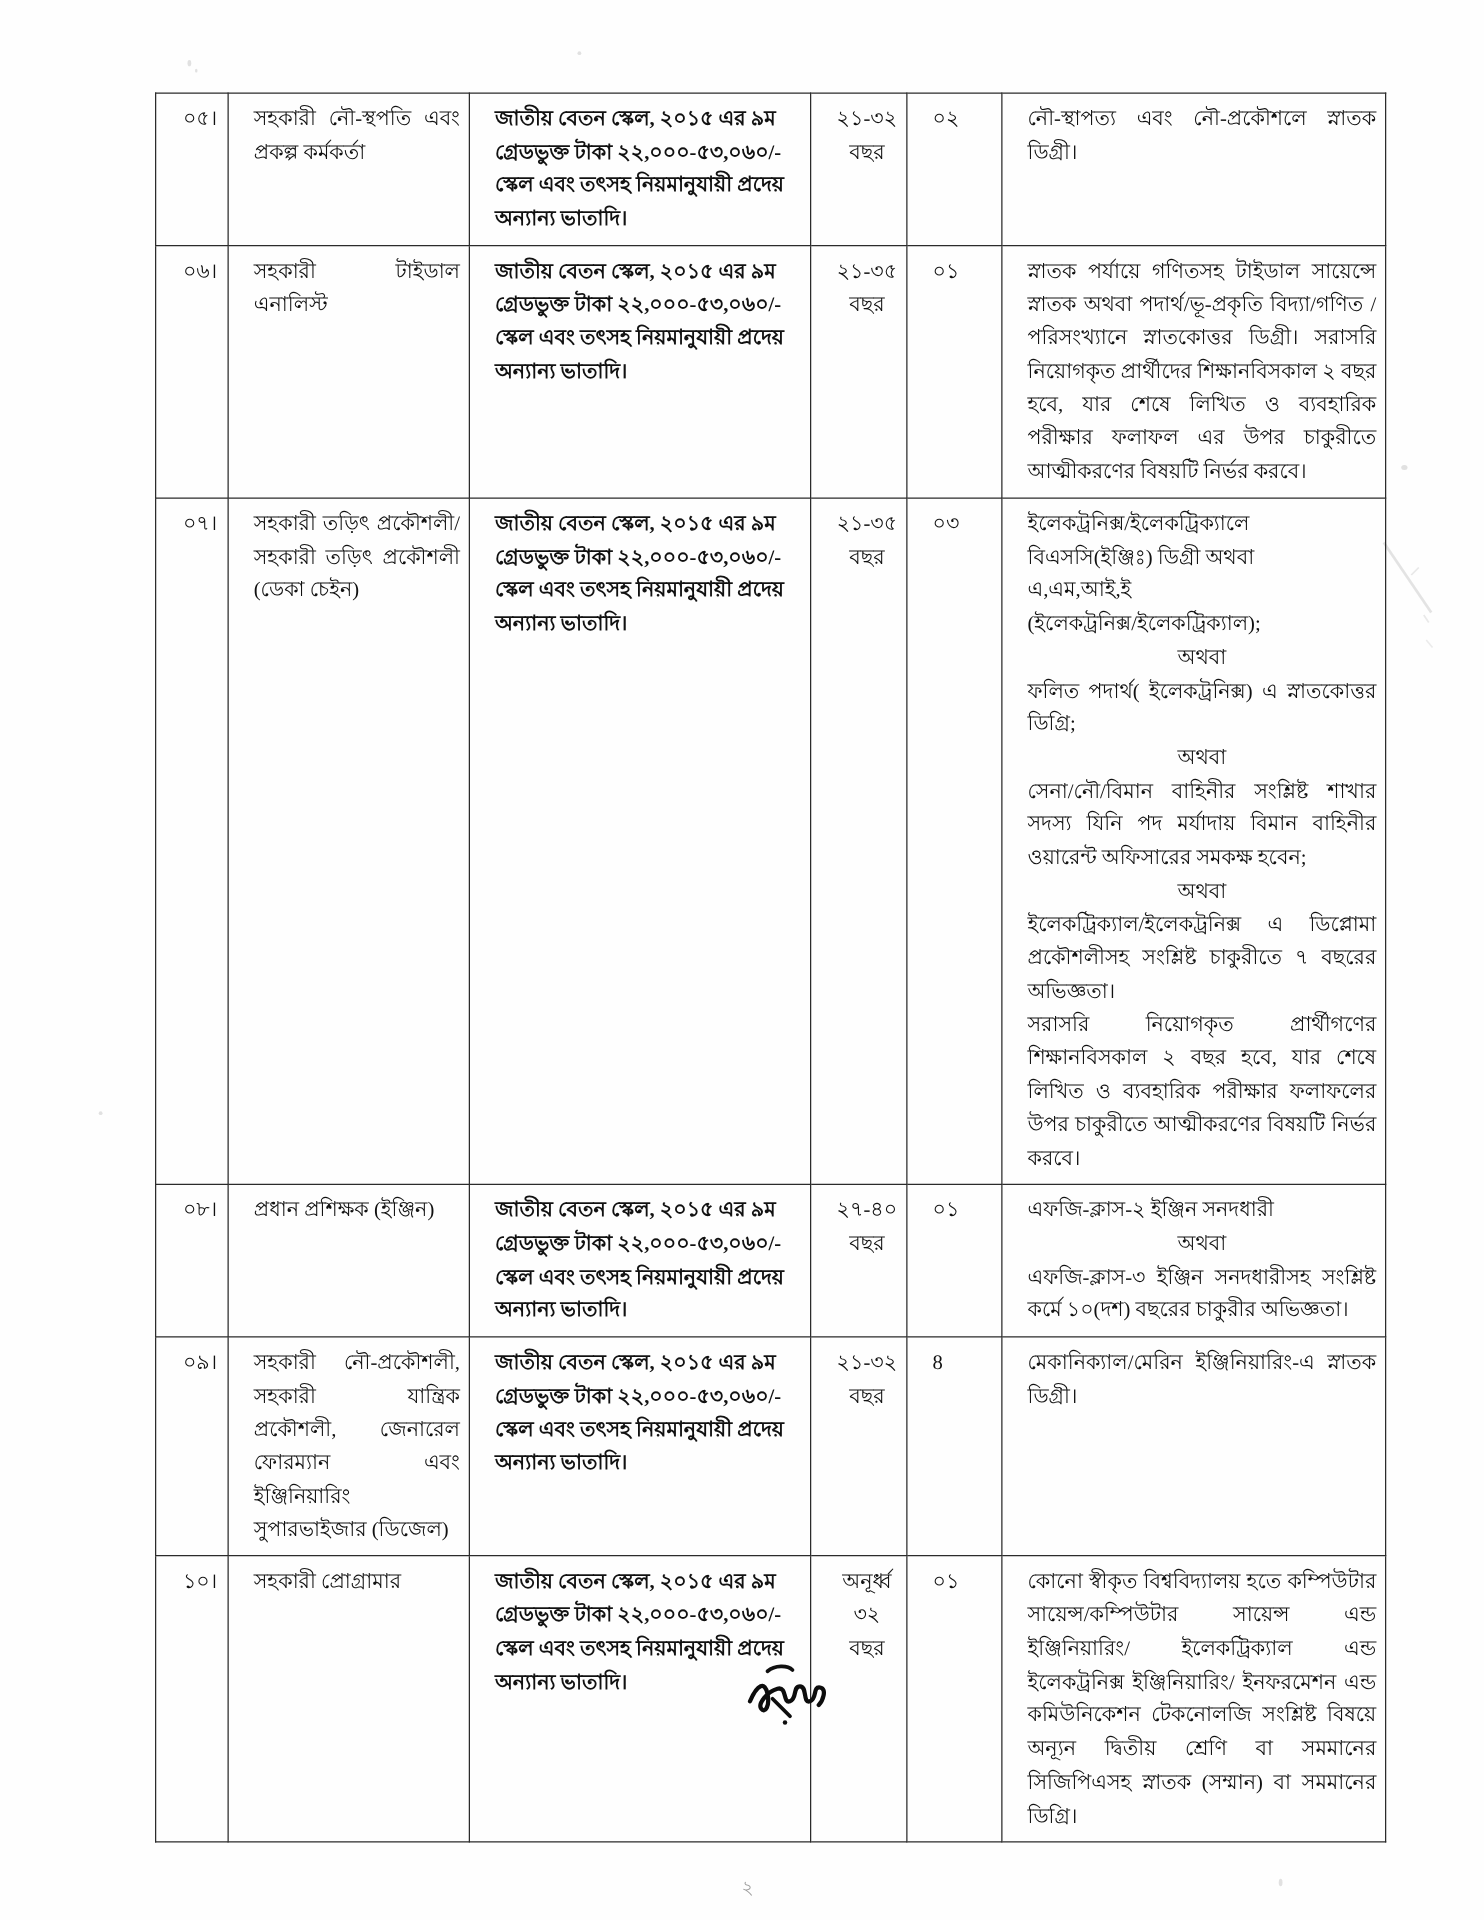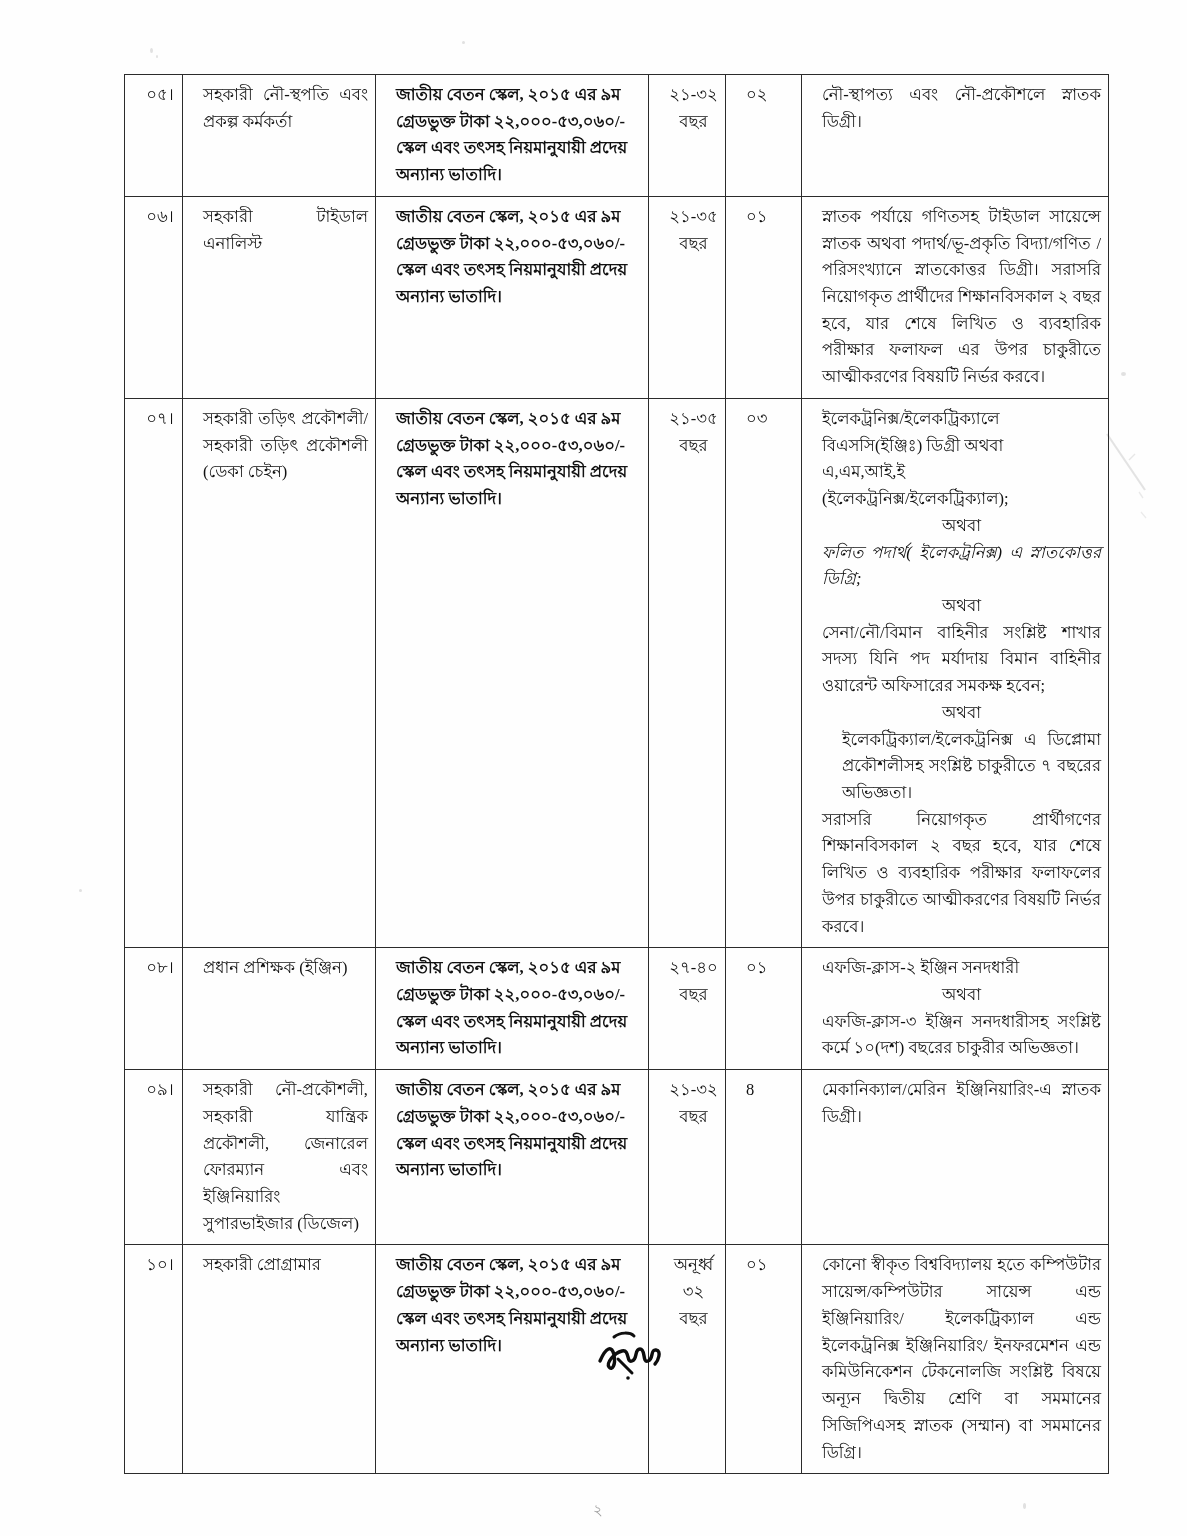--- a/index.html
+++ b/index.html
@@ -184,25 +184,25 @@
           <span class="line">২১-৩৫</span>
           <span class="line">বছর</span>
         </td>
         <td class="vac">০৩</td>
         <td class="qual">
           <span class="line">ইলেকট্রনিক্স/ইলেকট্রিক্যালে</span>
           <span class="line">বিএসসি(ইঞ্জিঃ) ডিগ্রী অথবা</span>
           <span class="line">এ,এম,আই,ই</span>
           <span class="line">(ইলেকট্রনিক্স/ইলেকট্রিক্যাল);</span>
           <span class="ctr">অথবা</span>
-          <span class="line" style="text-align:justify;font-style:italic;">ফলিত পদার্থ( ইলেকট্রনিক্স) এ স্নাতকোত্তর ডিগ্রি;</span>
+          <span class="line" style="text-align:justify;">ফলিত পদার্থ( ইলেকট্রনিক্স) এ স্নাতকোত্তর ডিগ্রি;</span>
           <span class="ctr">অথবা</span>
           <span class="line" style="text-align:justify;">সেনা/নৌ/বিমান বাহিনীর সংশ্লিষ্ট শাখার সদস্য যিনি পদ মর্যাদায় বিমান বাহিনীর ওয়ারেন্ট অফিসারের সমকক্ষ হবেন;</span>
           <span class="ctr">অথবা</span>
-          <span class="line" style="text-align:justify;margin-left:20px;">ইলেকট্রিক্যাল/ইলেকট্রনিক্স এ ডিপ্লোমা প্রকৌশলীসহ সংশ্লিষ্ট চাকুরীতে ৭ বছরের অভিজ্ঞতা।</span>
+          <span class="line" style="text-align:justify;">ইলেকট্রিক্যাল/ইলেকট্রনিক্স এ ডিপ্লোমা প্রকৌশলীসহ সংশ্লিষ্ট চাকুরীতে ৭ বছরের অভিজ্ঞতা।</span>
           <span class="line" style="text-align:justify;">সরাসরি নিয়োগকৃত প্রার্থীগণের শিক্ষানবিসকাল ২ বছর হবে, যার শেষে লিখিত ও ব্যবহারিক পরীক্ষার ফলাফলের উপর চাকুরীতে আত্মীকরণের বিষয়টি নির্ভর করবে।</span>
         </td>
       </tr>
 
       <tr class="r08">
         <td class="sl">০৮।</td>
         <td class="post">প্রধান প্রশিক্ষক (ইঞ্জিন)</td>
         <td class="salary">
           <span class="line">জাতীয় বেতন স্কেল, ২০১৫ এর ৯ম</span>
           <span class="line">গ্রেডভুক্ত টাকা ২২,০০০-৫৩,০৬০/-</span>

